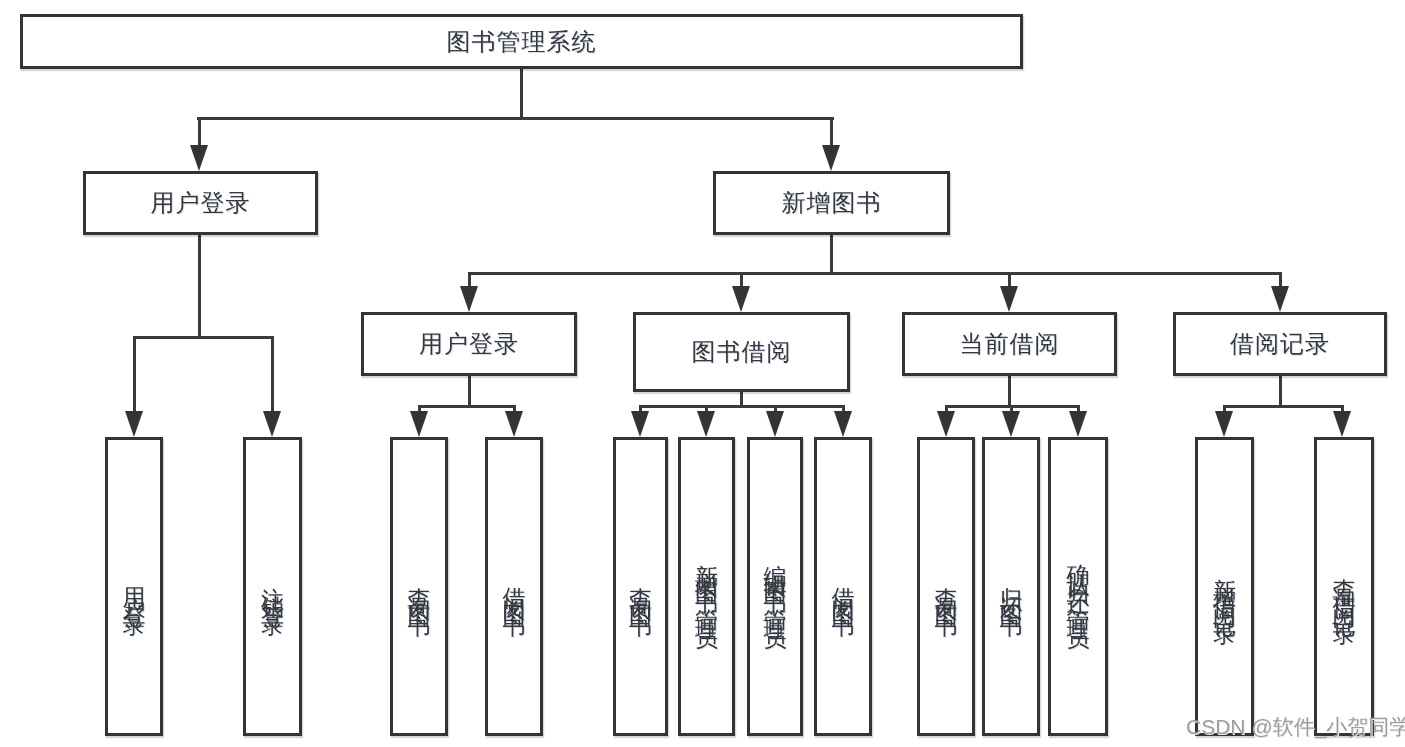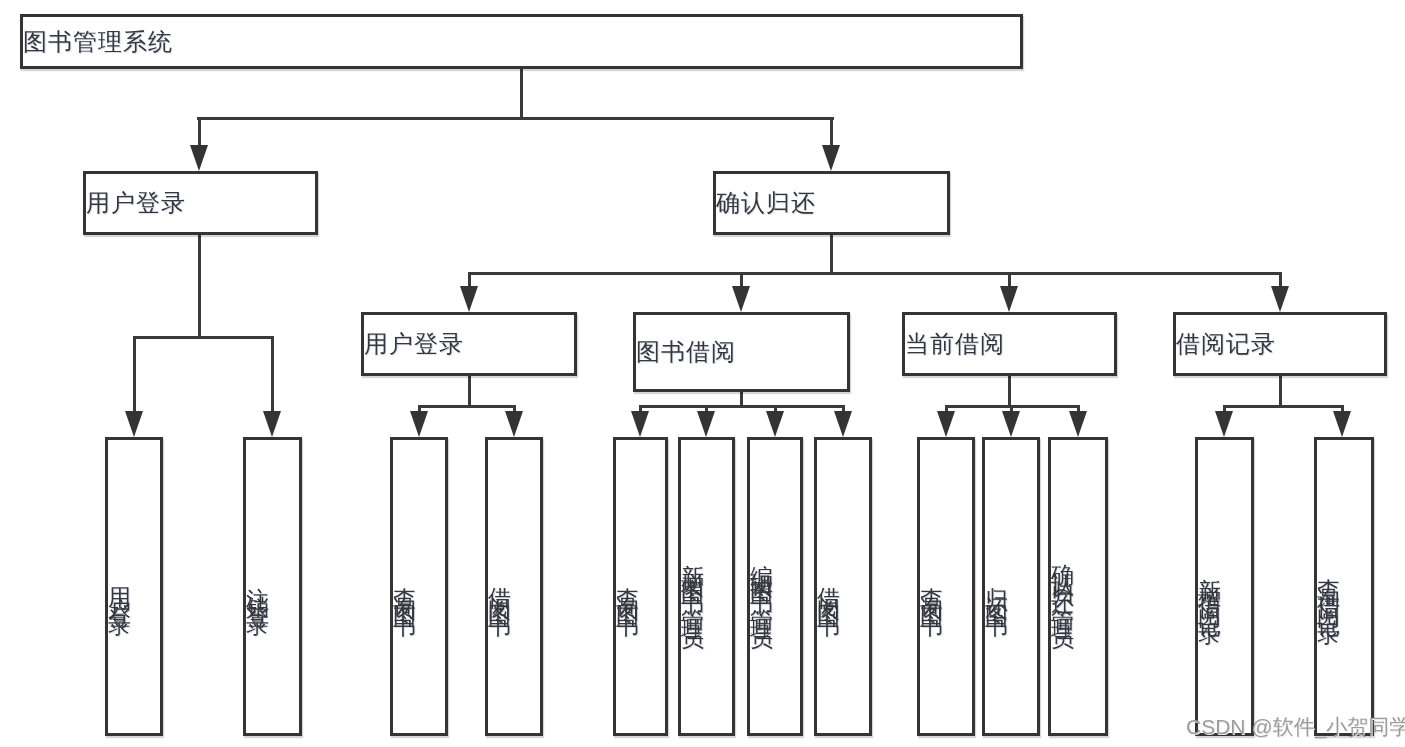--- a/index.html
+++ b/index.html
@@ -8,21 +8,21 @@
     width:1405px;height:747px;
     background:#ffffff;
     font-family:"Liberation Sans","DejaVu Sans",sans-serif;
     overflow:hidden;
   }
   .node{
     position:absolute;
     background:#ffffff;
     border:3px solid #343434;
     box-sizing:border-box;
-    display:flex;align-items:center;
+    display:flex;align-items:center;justify-content:center;
     box-shadow:1px 2px 1px rgba(0,0,0,0.16);
   }
   .node .lbl{
     color:#373737;
     text-shadow:1px 1px 0 rgba(95,135,220,0.25);
     white-space:nowrap;
   }
   .node.h .lbl{font-size:24px;letter-spacing:1px;}
   .node.v .lbl{
     font-size:23px;
@@ -111,21 +111,21 @@
   <div class="arrow" style="left:1333px;top:411px"></div>
 
   <div class="node h" style="left:20px;top:14px;width:1003px;height:55px">
     <span class="lbl">图书管理系统</span>
   </div>
 
   <div class="node h" style="left:83px;top:171px;width:235px;height:64px">
     <span class="lbl">用户登录</span>
   </div>
   <div class="node h" style="left:713px;top:171px;width:237px;height:64px">
-    <span class="lbl">确认归还</span>
+    <span class="lbl">新增图书</span>
   </div>
 
   <div class="node h" style="left:361px;top:312px;width:216px;height:64px">
     <span class="lbl">用户登录</span>
   </div>
   <div class="node h" style="left:633px;top:312px;width:217px;height:80px">
     <span class="lbl">图书借阅</span>
   </div>
   <div class="node h" style="left:902px;top:312px;width:215px;height:64px">
     <span class="lbl">当前借阅</span>

